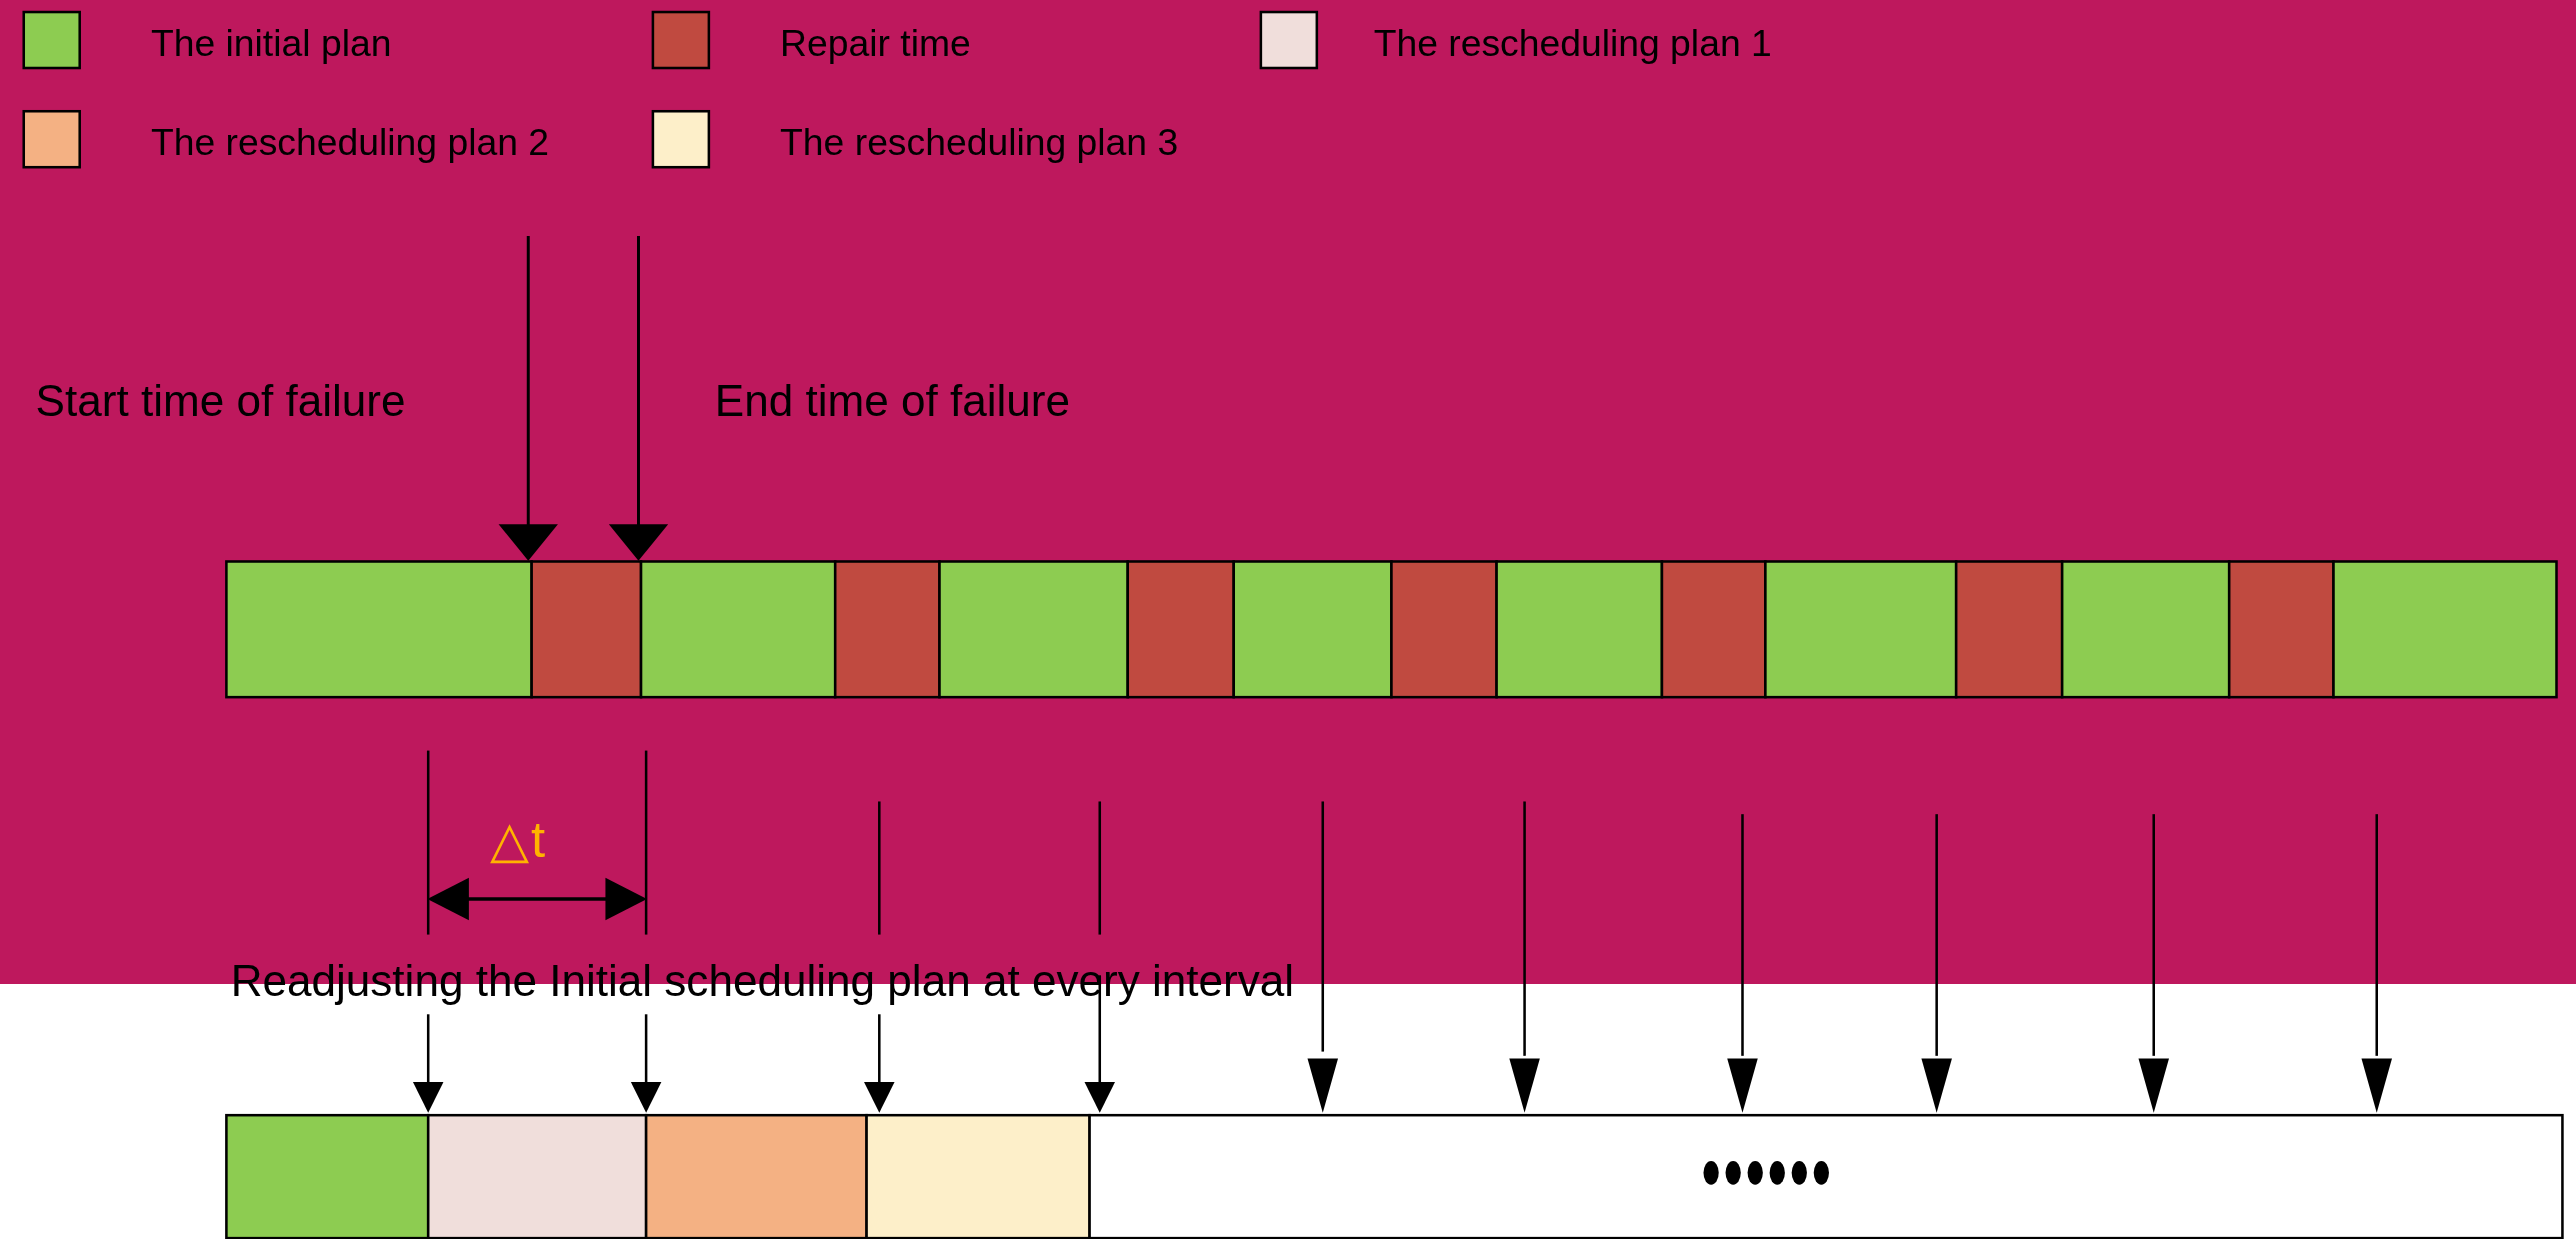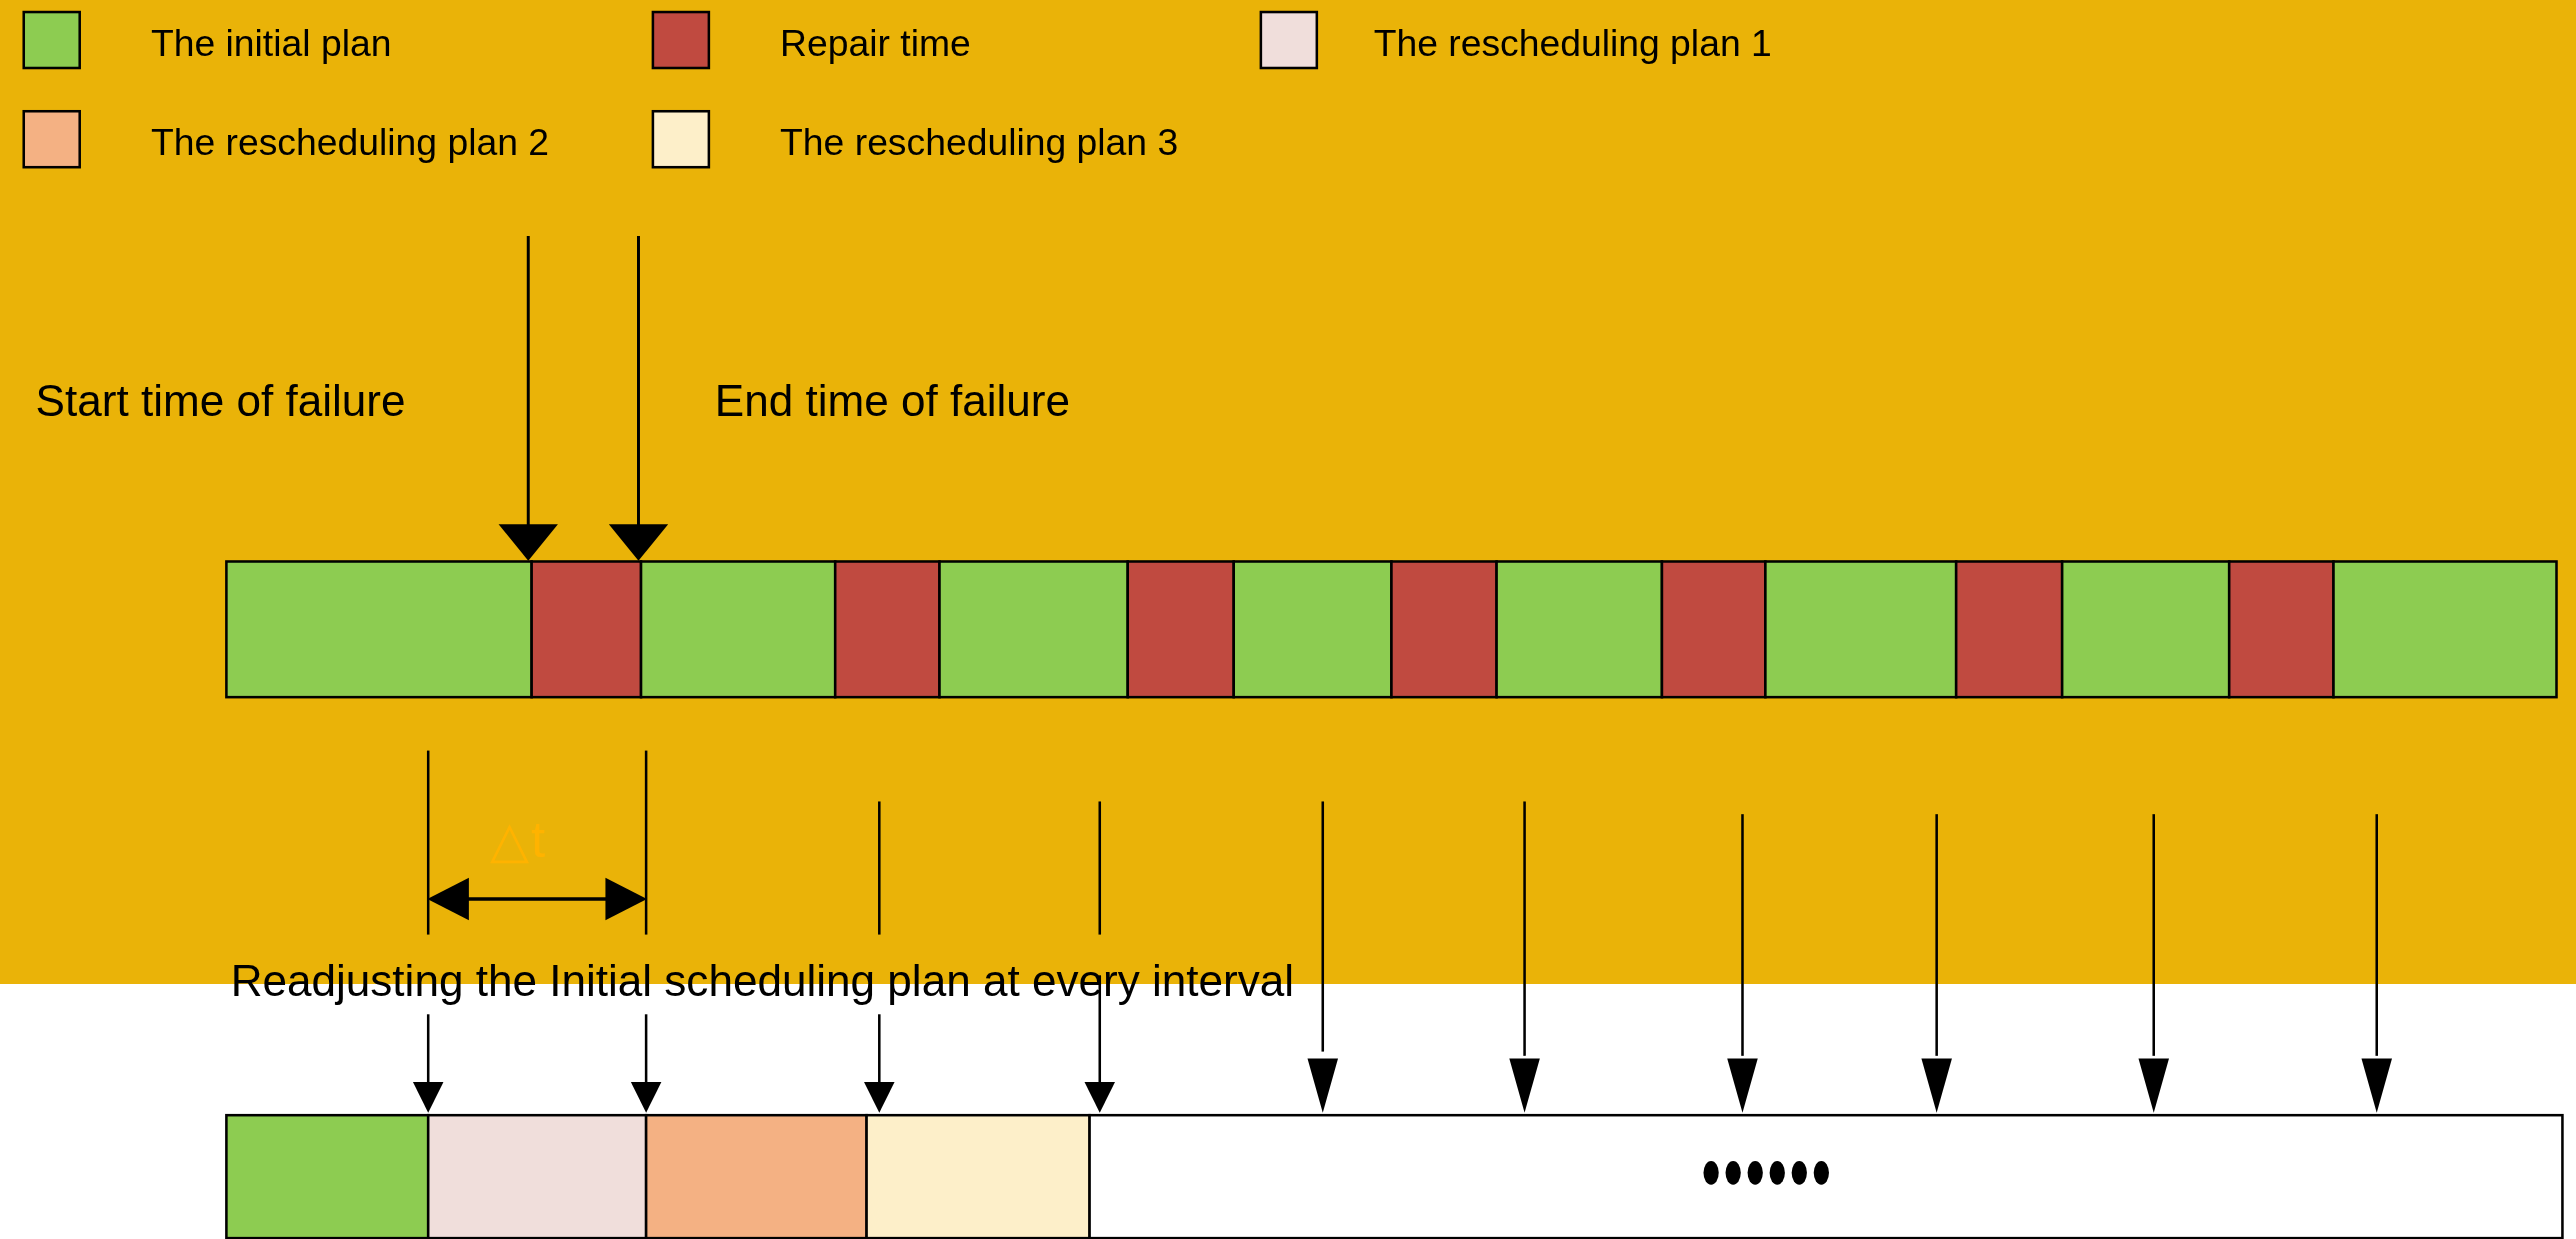--- a/index.html
+++ b/index.html
@@ -10,21 +10,21 @@
   body {
     width: 2576px;
     height: 1240px;
     font-family: "Liberation Sans", sans-serif;
     overflow: hidden;
   }
   #diagram-root {
     position: relative;
     width: 2576px;
     height: 984px;
-    background: #eab308;
+    background: #be185d;
   }
   svg#diagram-canvas {
     position: absolute;
     top: 0;
     left: 0;
     width: 2576px;
     height: 1240px;
     display: block;
   }
   .legend-label,

